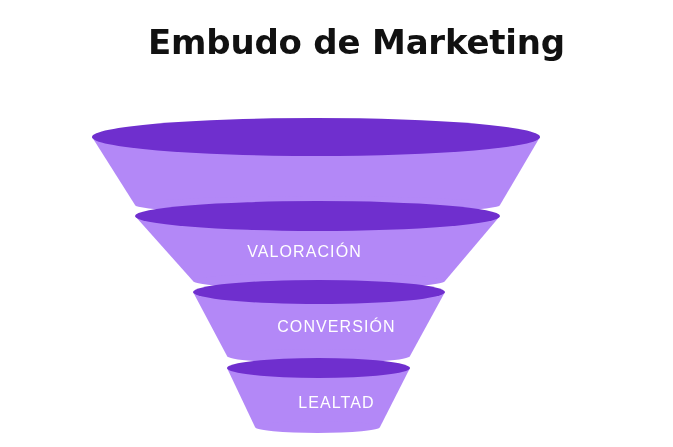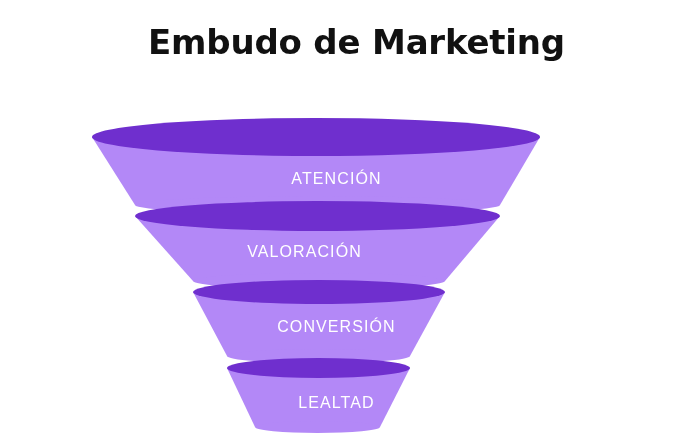--- a/index.html
+++ b/index.html
@@ -91,21 +91,20 @@
     </g>
 
     <g>
       <path d="M 227,368 L 410,368 L 380,427 L 255,427 Z" fill="#b388f7"></path>
       <ellipse cx="317.5" cy="427" rx="62.5" ry="6" fill="#b388f7"></ellipse>
       <ellipse cx="318.5" cy="368" rx="91.5" ry="10" fill="#6f2fce"></ellipse>
     </g>
 
   </svg>
 
-  <div class="funnel-label lbl-1">ATENCIÓN</div>
 
   <div class="funnel-label lbl-2">VALORACIÓN</div>
 
   <div class="funnel-label lbl-3">CONVERSIÓN</div>
 
   <div class="funnel-label lbl-4">LEALTAD</div>
 
 </div>
 
 </body></html>

